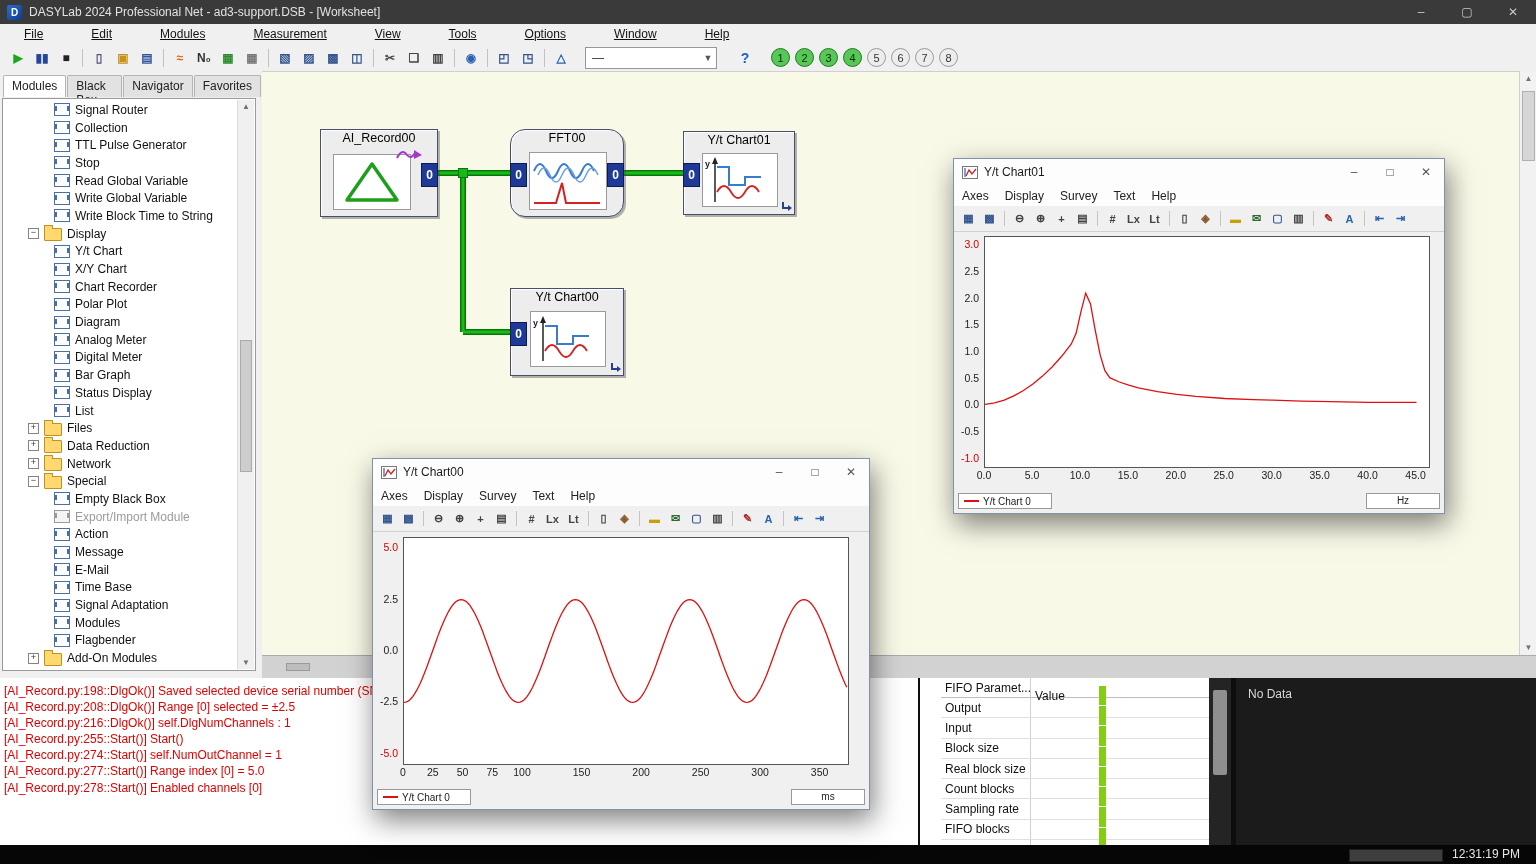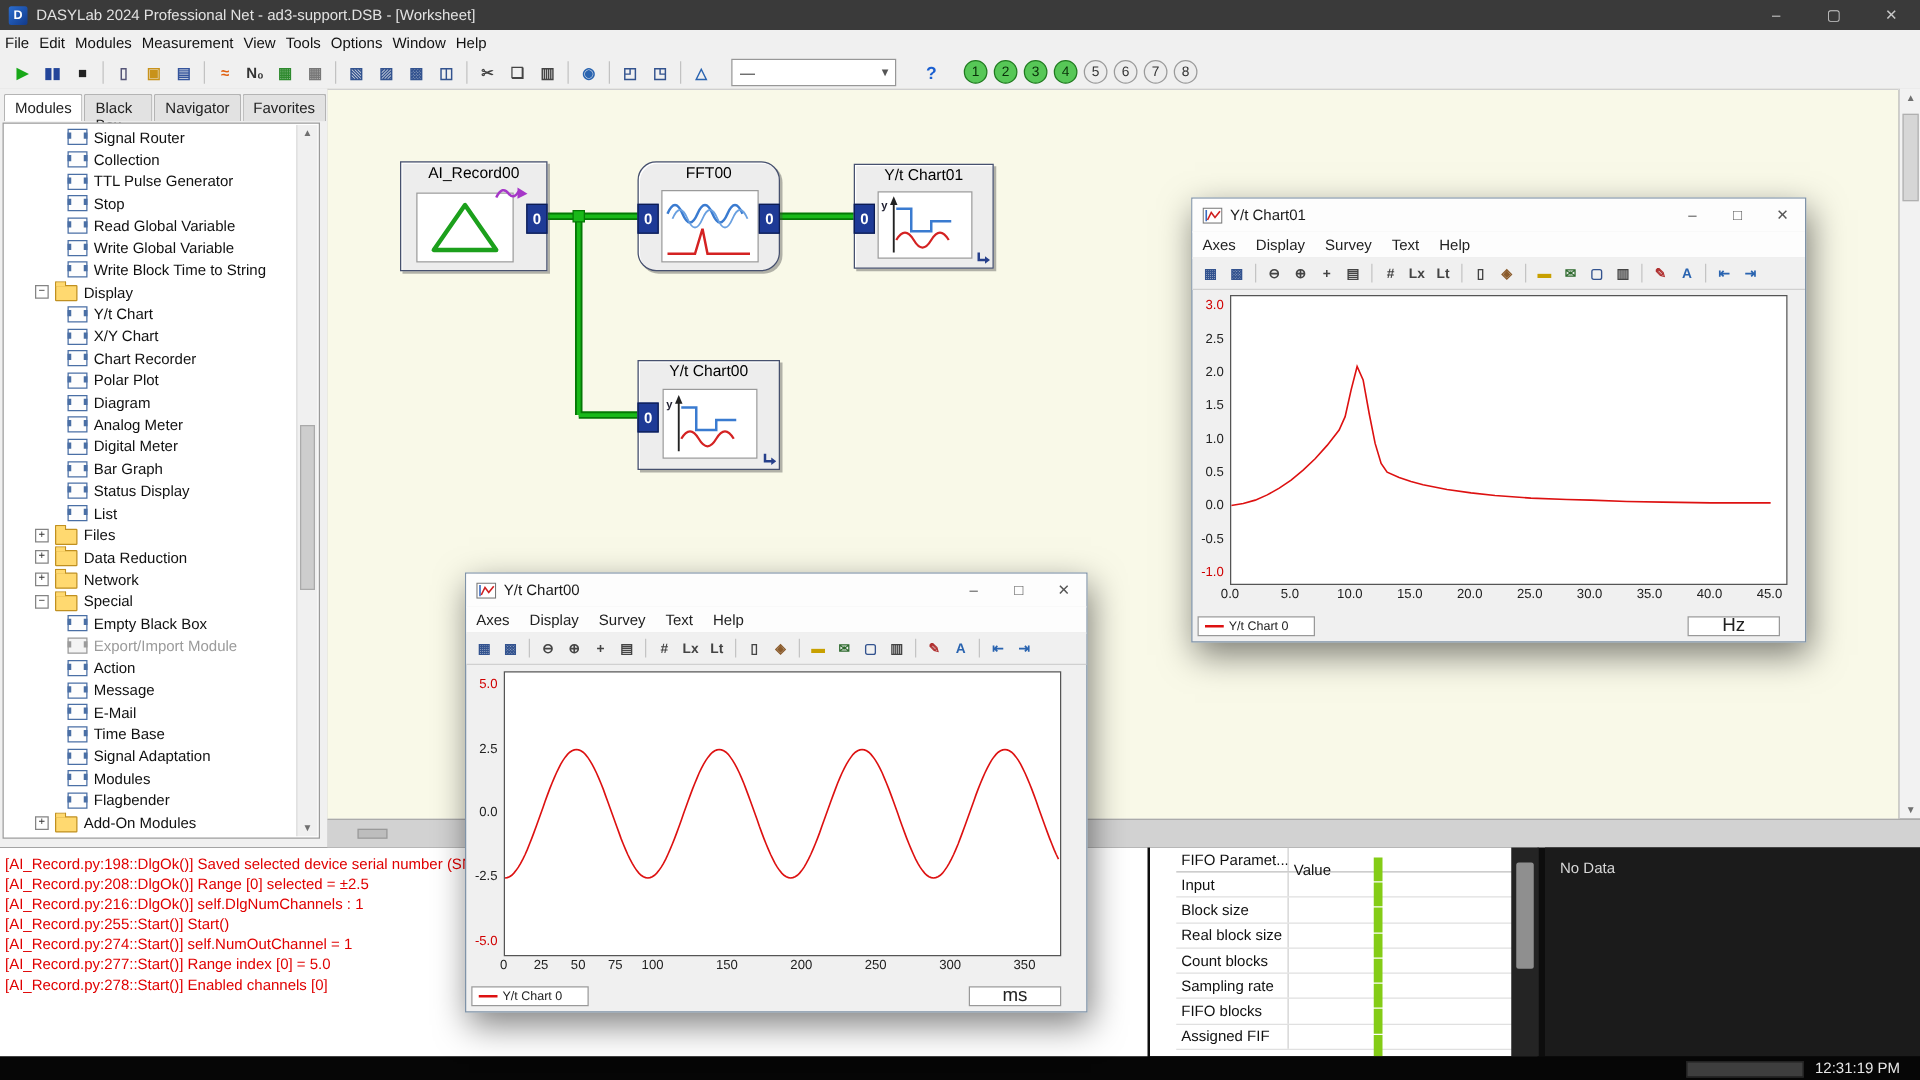--- a/index.html
+++ b/index.html
@@ -6,21 +6,21 @@
   #root{position:relative;width:1536px;height:864px;overflow:hidden;background:#1c1c1c;font-family:"Liberation Sans",sans-serif;}
 
   
   .titlebar{position:absolute;left:0;top:0;width:100%;height:24px;background:#3a3a3a;color:#e2e2e2;display:flex;align-items:center;font-size:12px;}
   .app-icon{width:15px;height:15px;margin:0 7px 0 7px;background:linear-gradient(135deg,#2a6dd0,#123a8a);border-radius:2px;color:#fff;font-size:10px;font-weight:bold;display:flex;align-items:center;justify-content:center;}
   .win-controls{margin-left:auto;display:flex;height:100%;}
   .win-btn{width:46px;display:flex;align-items:center;justify-content:center;color:#c8c8c8;font-size:12px;}
 
   
   .menubar{position:absolute;left:0;top:24px;width:100%;height:20px;background:#f0f0f0;display:flex;align-items:center;font-size:12px;color:#111;border-bottom:1px solid #e3e3e3;}
-  .menu-item{padding:0 4px;}
+  .menu-item{padding:0 24px;text-decoration:underline;}
 
   
   .toolbar{position:absolute;left:0;top:44px;width:100%;height:27px;background:#f0f0f0;border-bottom:1px solid #cfcfcf;display:flex;align-items:center;}
   .tb-buttons{display:flex;align-items:center;margin-left:6px;}
   .tb-btn{width:24px;height:22px;display:flex;align-items:center;justify-content:center;font-size:12px;font-weight:bold;}
   .tb-btn.sep{width:9px;position:relative;}
   .tb-btn.sep::after{content:"";position:absolute;left:4px;top:2px;bottom:2px;width:1px;background:#c2c2c2;}
   .combo{width:130px;height:20px;background:#fff;border:1px solid #979797;margin-left:12px;display:flex;align-items:center;font-size:12px;}
   .combo-value{flex:1;padding-left:6px;color:#333;}
   .combo-arrow{width:16px;color:#555;font-size:9px;text-align:center;}
@@ -111,21 +111,21 @@
   .plot{position:absolute;background:#fff;border:1px solid #555;}
   .plot-svg{position:absolute;left:0;top:0;width:100%;height:100%;}
   .yticks{position:absolute;font-size:10.5px;color:#222;}
   .yticks span{position:absolute;right:3px;transform:translateY(-50%);white-space:nowrap;}
   .yticks span.bound{color:#d00000;}
   .xticks{position:absolute;font-size:10.5px;color:#222;}
   .xticks span{position:absolute;top:1px;transform:translateX(-50%);white-space:nowrap;}
   .legend-strip{position:absolute;left:4px;right:4px;bottom:4px;height:16px;}
   .legend-entry{position:absolute;left:0;top:0;width:92px;height:14px;border:1px solid #999;background:#fff;display:flex;align-items:center;font-size:10px;color:#222;}
   .legend-line{width:15px;height:2px;background:#dd1111;margin:0 4px 0 5px;}
-  .unit-box{position:absolute;right:16px;top:0;width:72px;height:14px;border:1px solid #999;background:#fff;text-align:center;font-size:15px;line-height:14px;color:#222;}
+  .unit-box{position:absolute;right:0;top:0;width:72px;height:14px;border:1px solid #999;background:#fff;text-align:center;font-size:10px;line-height:14px;color:#222;}
 </style>
 </head>
 <body>
 
 <div id="root">
 
   <div class="titlebar">
     <span class="app-icon">D</span>
     <span>DASYLab 2024 Professional Net - ad3-support.DSB - [Worksheet]</span>
     <span class="win-controls">
@@ -476,20 +476,24 @@
         <div class="logline">[AI_Record.py:277::Start()] Range index [0] = 5.0</div>
         <div class="logline">[AI_Record.py:278::Start()] Enabled channels [0]</div>
       </div>
     <div class="fifo">
       <div class="fifo-header">
         <span class="c1">FIFO Paramet...</span>
         <span class="c2">Value</span>
       </div>
       <div class="fifo-rows">
 
+      <div class="fifo-row">
+            <span class="c1">Output</span>
+            <span class="c2"></span>
+          </div>
           <div class="fifo-row">
             <span class="c1">Input</span>
             <span class="c2"></span>
           </div>
           <div class="fifo-row">
             <span class="c1">Block size</span>
             <span class="c2"></span>
           </div>
           <div class="fifo-row">
             <span class="c1">Real block size</span>

